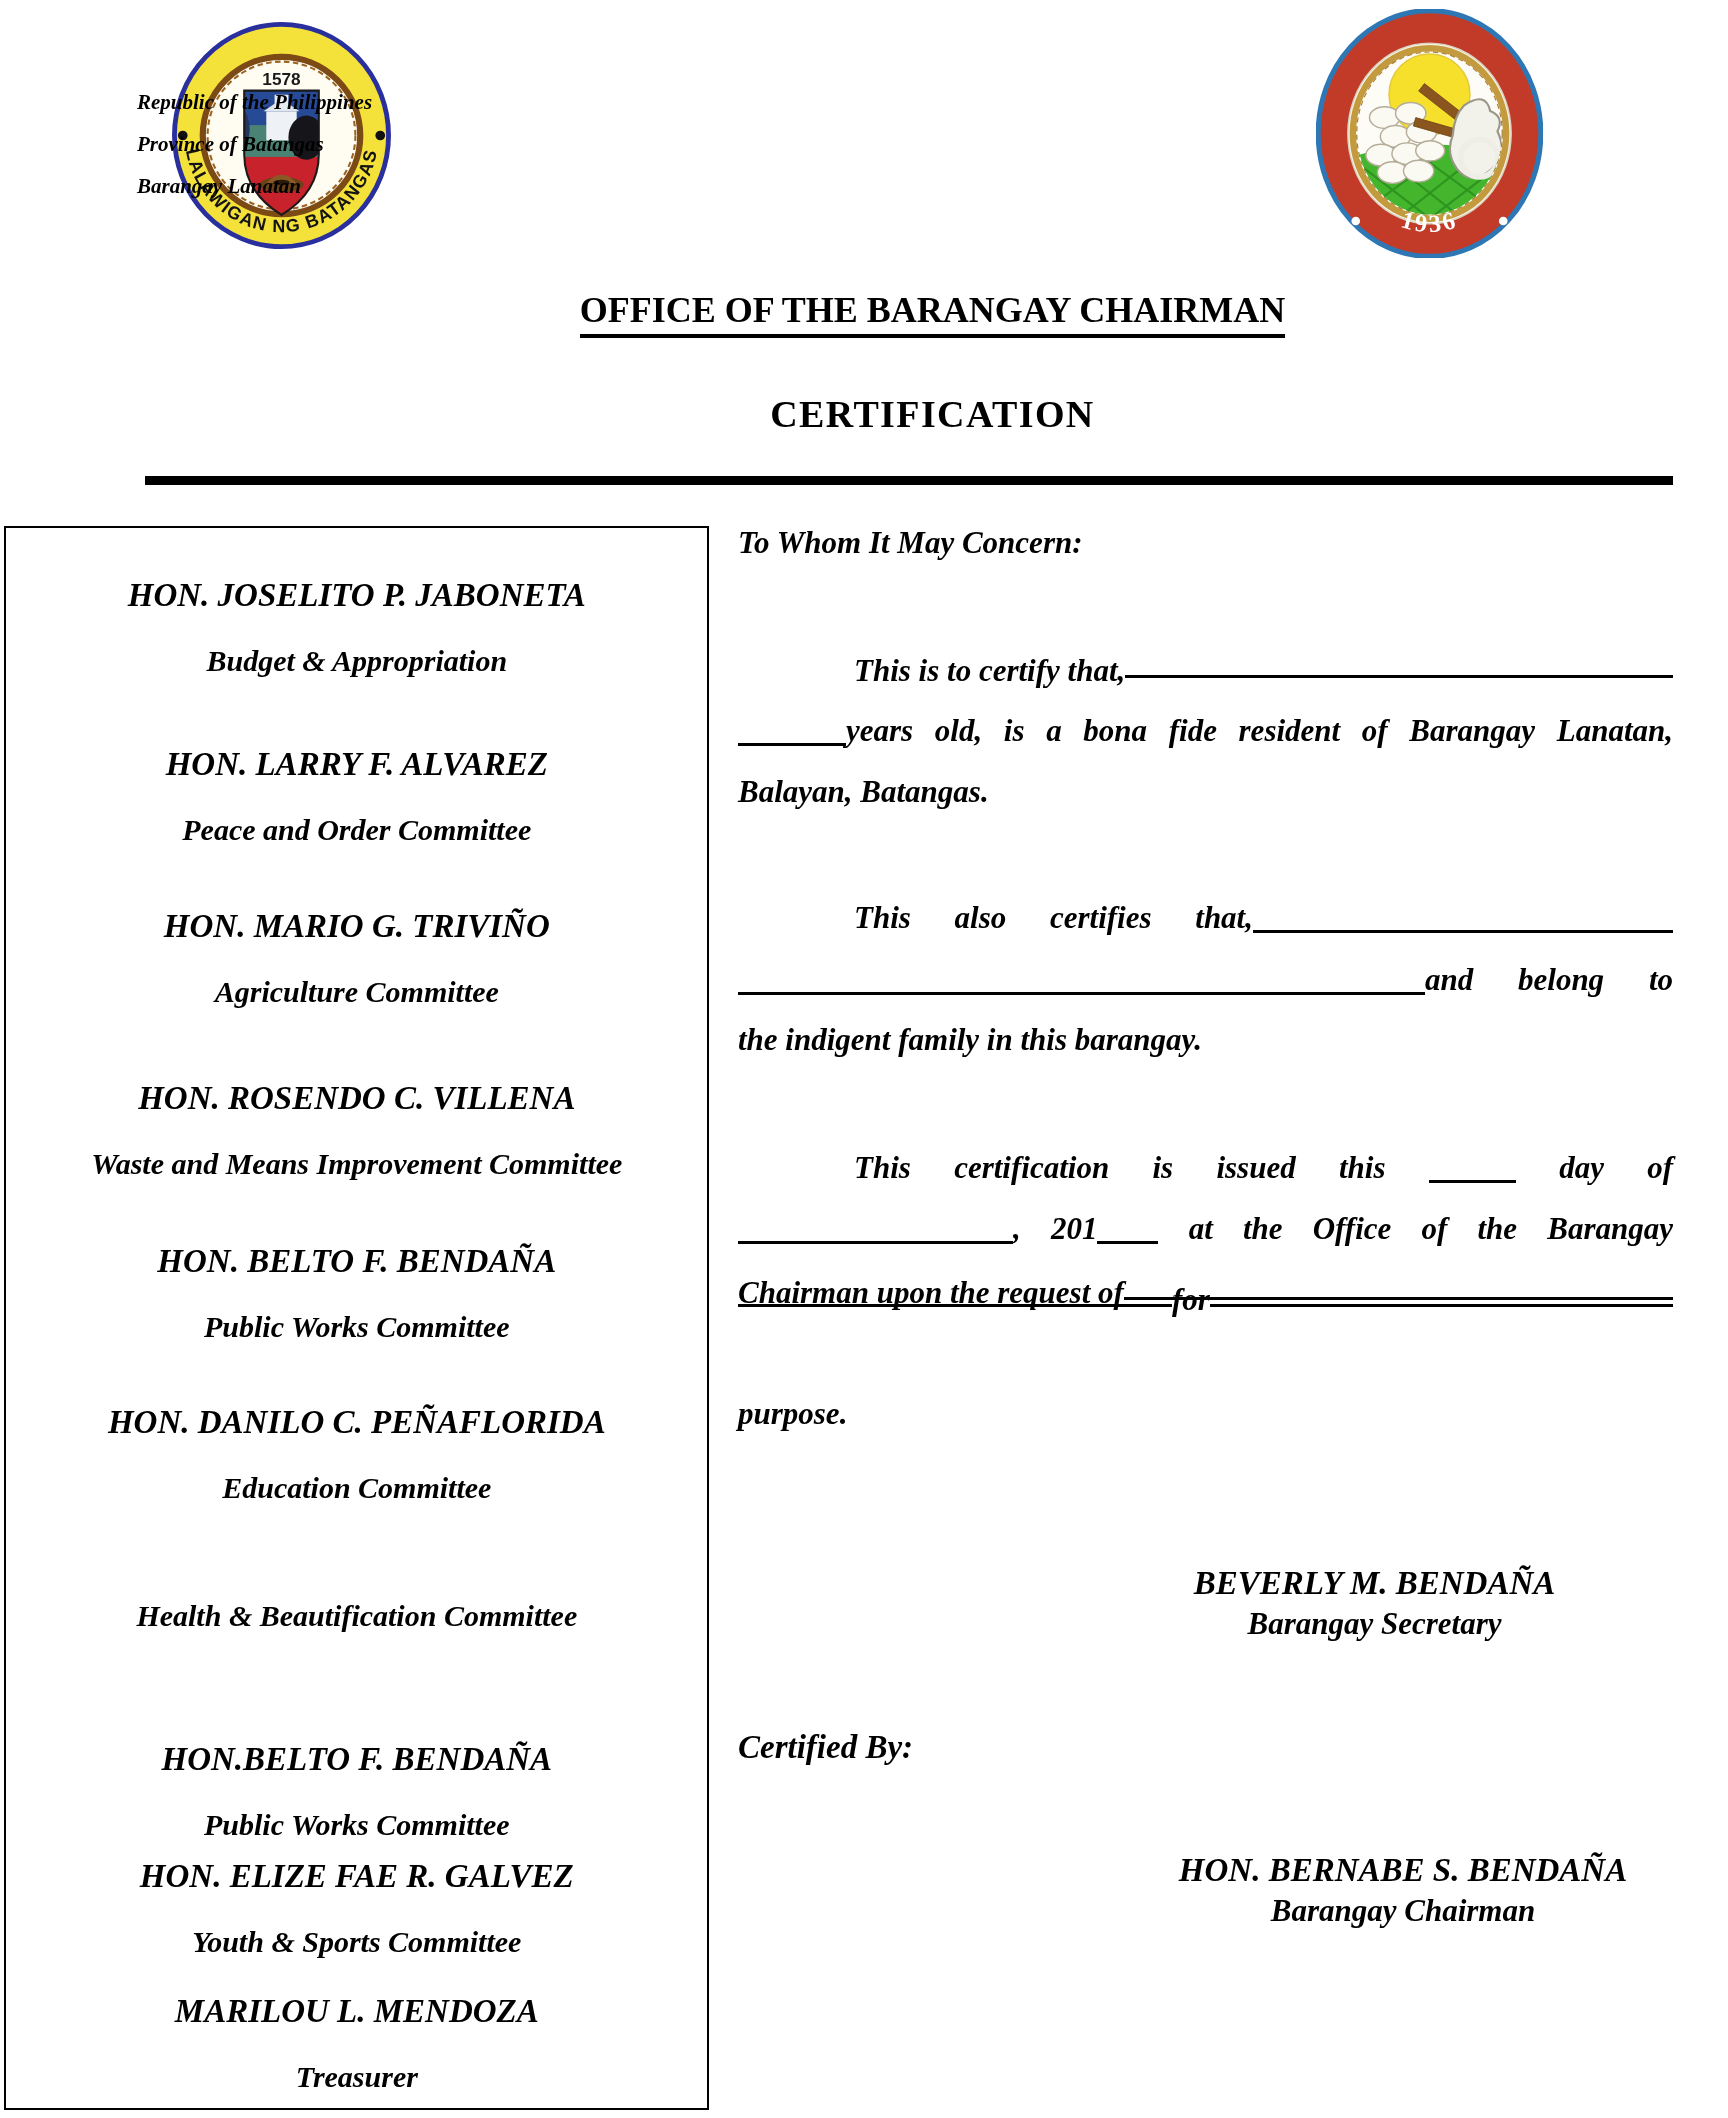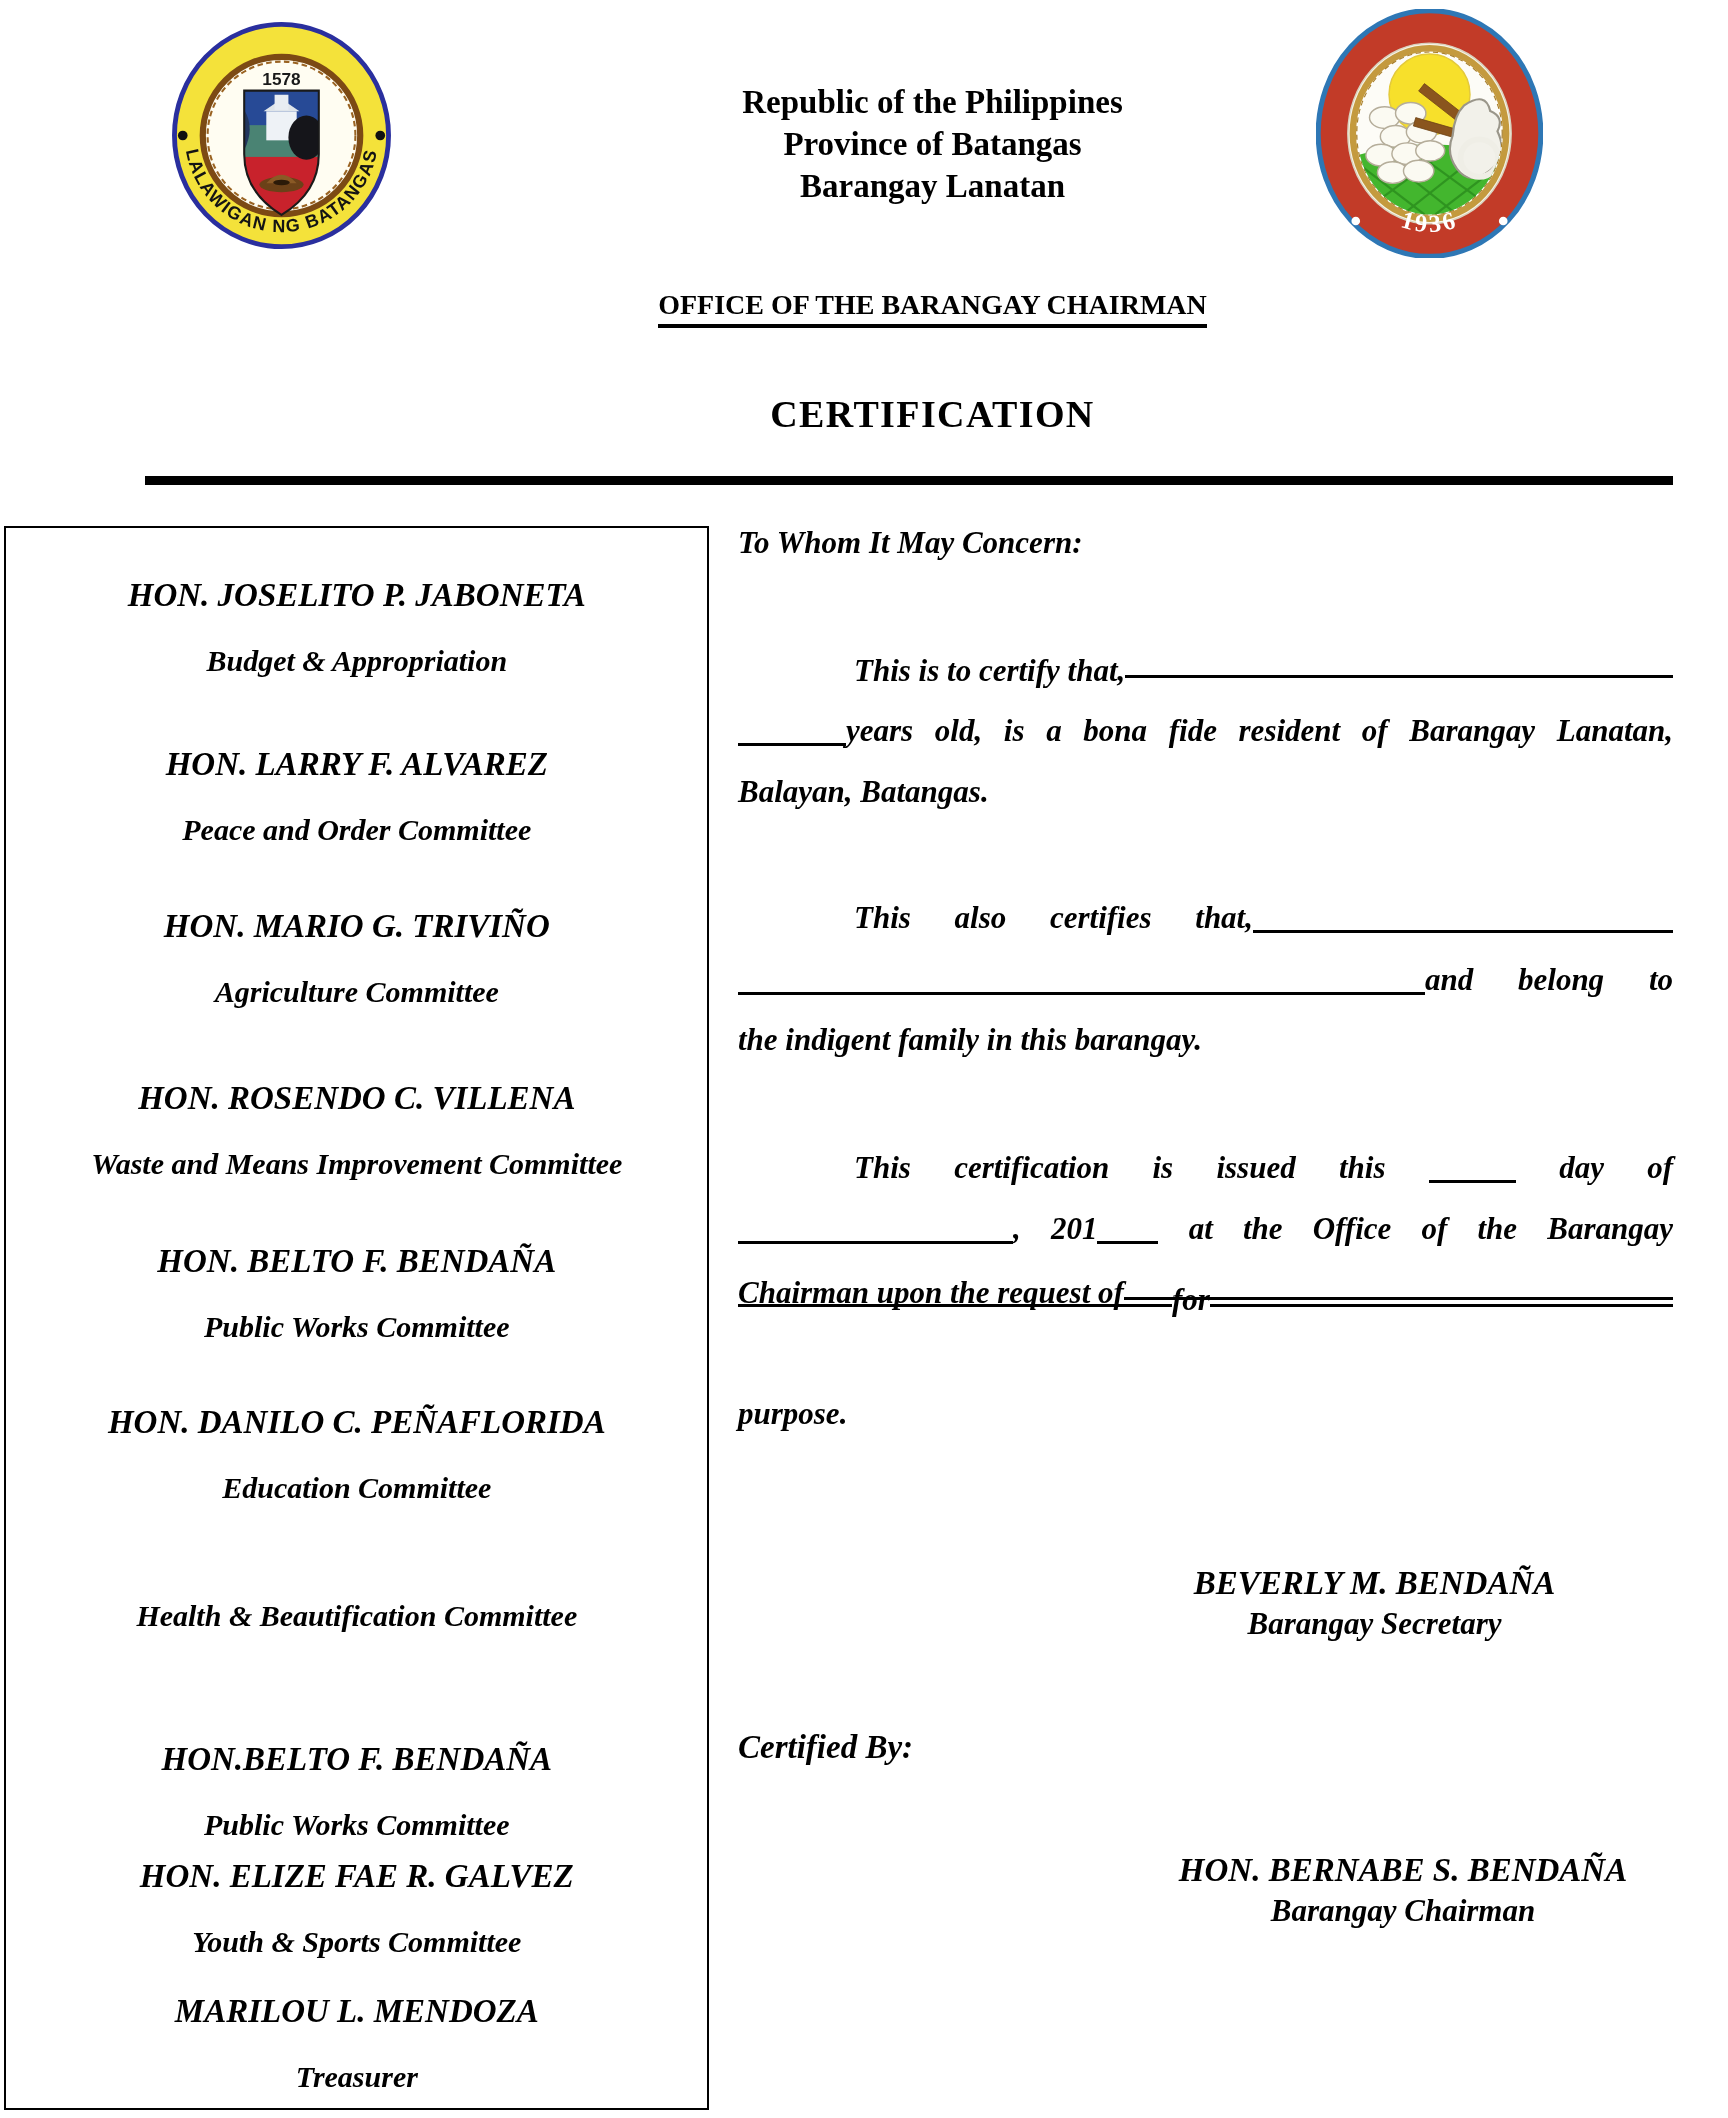--- a/index.html
+++ b/index.html
@@ -1,24 +1,24 @@
 <!DOCTYPE html>
 <html style="font-size:11.6px"><head>
 <meta charset="utf-8">
 <style>
   html,body{margin:0;padding:0;background:#888;}
   .page{position:relative;width:1729px;height:2119px;background:#ffffff;
         font-family:"Liberation Serif","DejaVu Serif",serif;color:#000;overflow:hidden;margin:0 auto;}
   .seal{position:absolute;}
   .seal-left{left:171px;top:19px;width:221px;height:233px;}
   .seal-right{left:1316px;top:8.7px;width:227px;height:249px;}
-  .hdr{position:absolute;left:137px;top:81px;width:1591px;text-align:center;
-       font-weight:bold;font-size:33px;line-height:42px;}
+  .hdr{position:absolute;left:137px;top:81px;width:1591px;
+       font-weight:bold;font-size:21px;line-height:42px;font-style:italic;}
   .office{position:absolute;left:137px;top:289px;width:1591px;text-align:center;
-          font-weight:bold;font-size:28px;}
+          font-weight:bold;font-size:36px;}
   .office .ul{border-bottom:4.3px solid #000;padding-bottom:3.6px;}
   .certtitle{position:absolute;left:137px;top:392px;width:1591px;text-align:center;
              font-weight:bold;font-size:38px;letter-spacing:1.4px;}
   .divider{position:absolute;left:145px;top:476px;width:1528px;height:9.4px;background:#000;}
   .officials{position:absolute;left:4.3px;top:526px;width:705px;height:1584px;
              border:2.9px solid #000;box-sizing:border-box;font-style:italic;font-weight:bold;text-align:center;}
   .official{position:absolute;left:0;width:100%;}
   .oname{font-size:33px;line-height:43px;white-space:nowrap;}
   .ocomm{font-size:30px;line-height:41px;white-space:nowrap;margin-top:23px;}
   .bodycol{position:absolute;left:738px;top:0;width:935px;height:100%;

